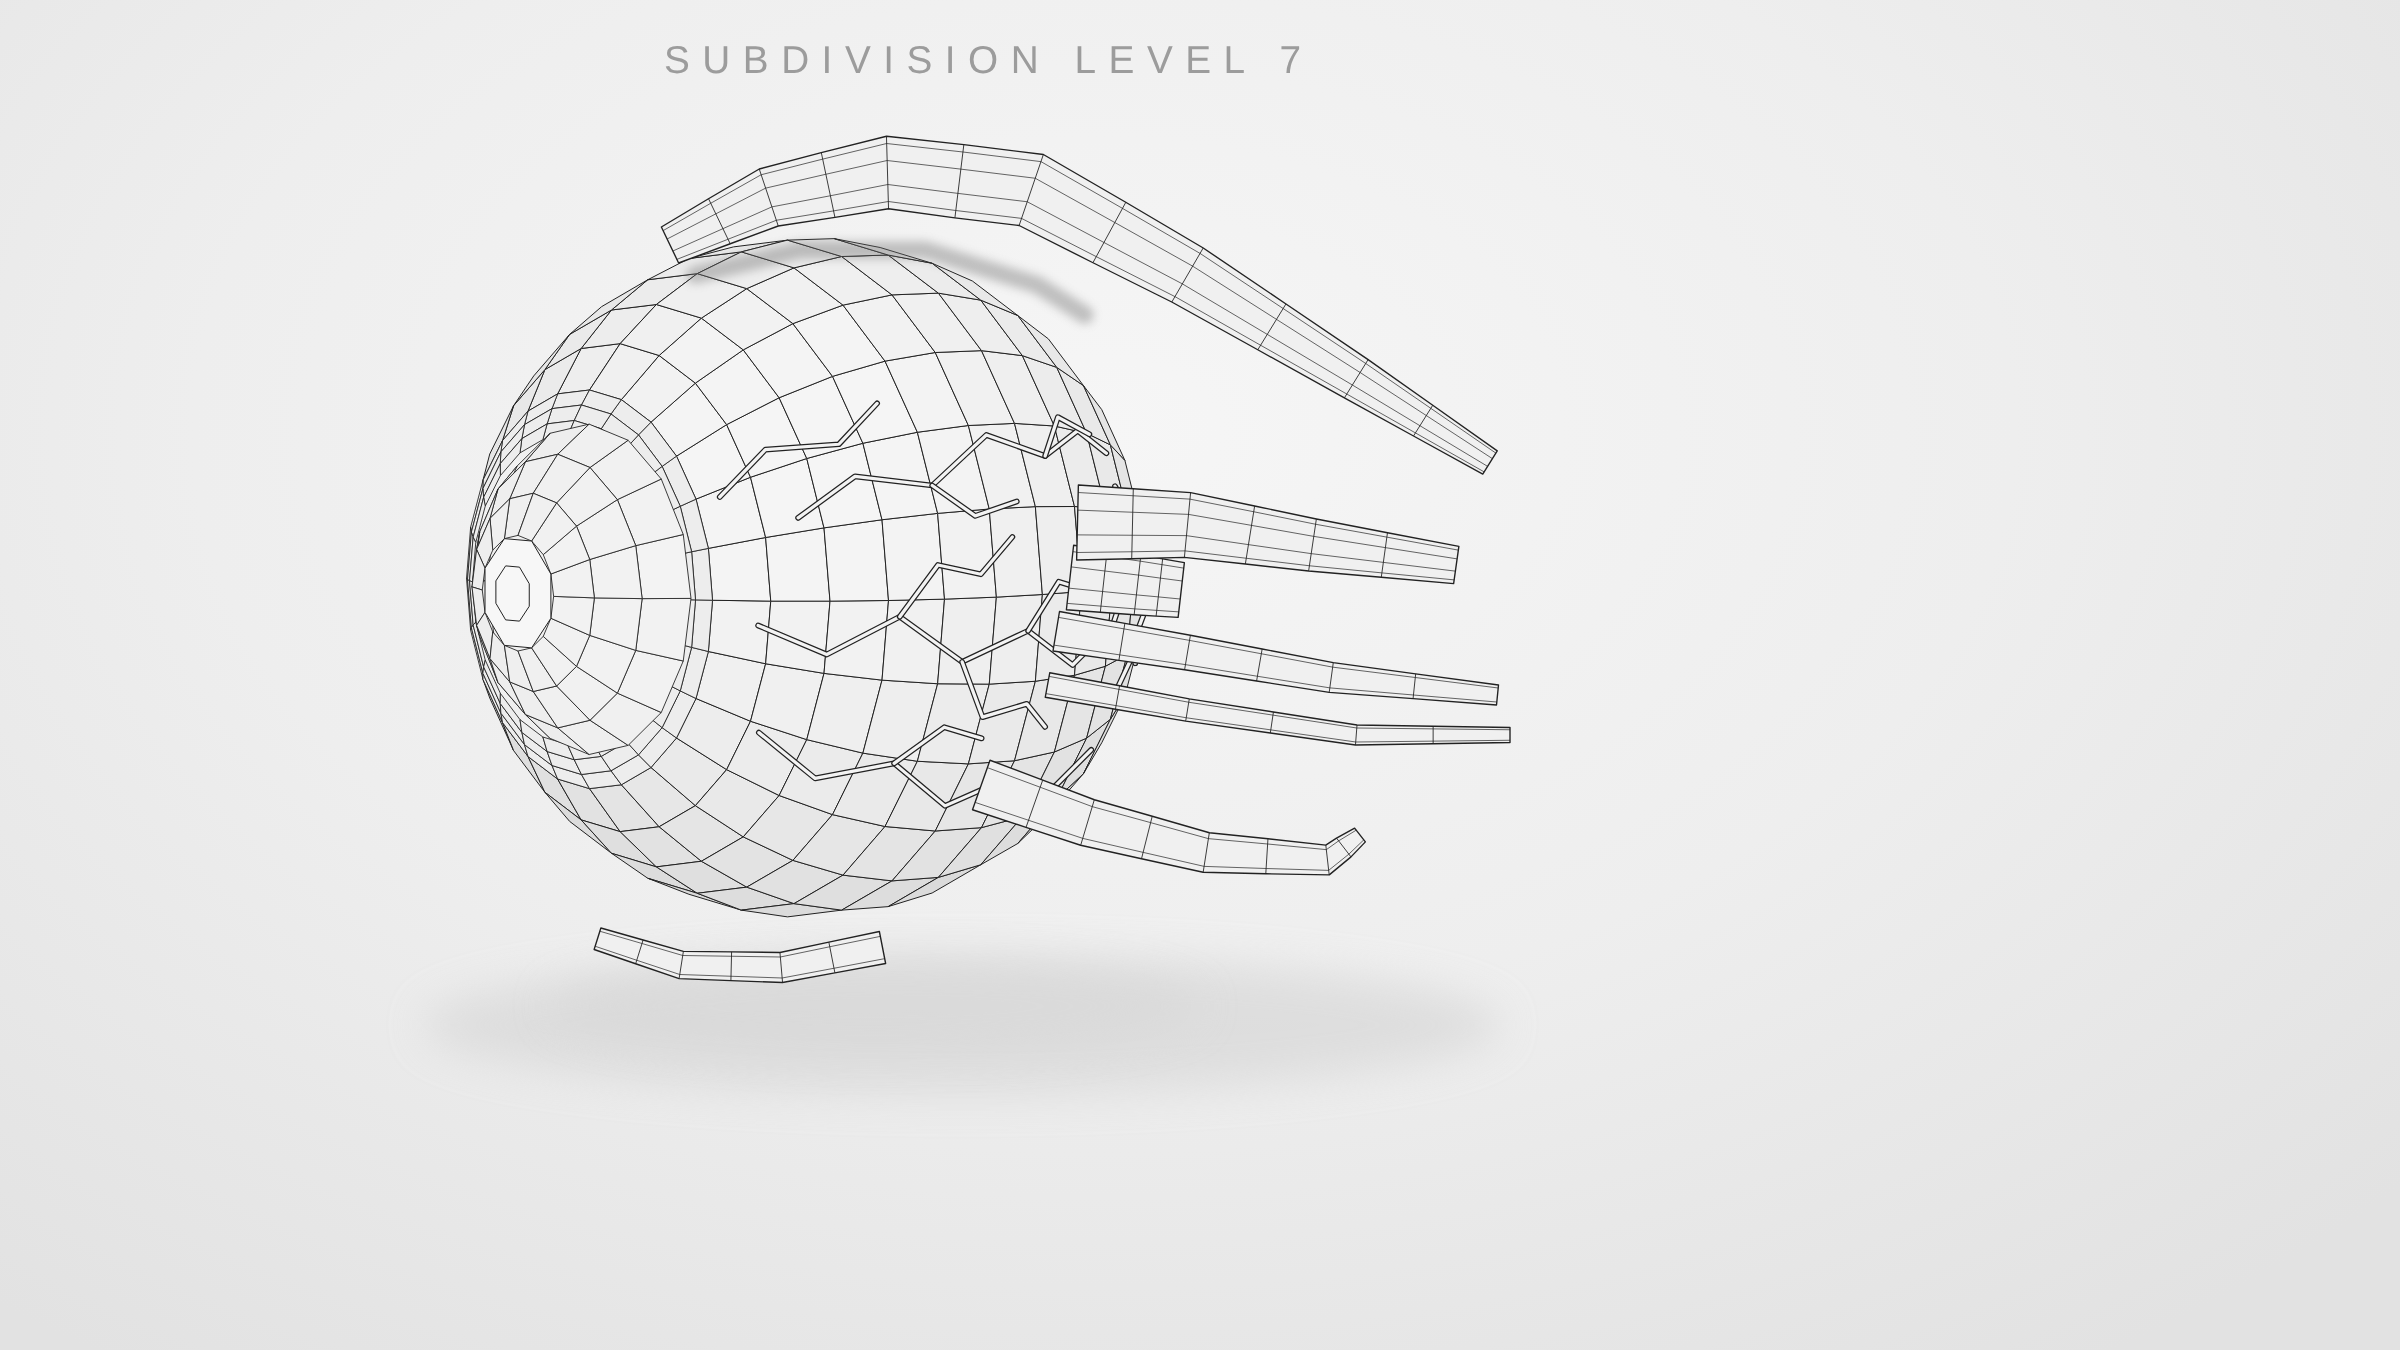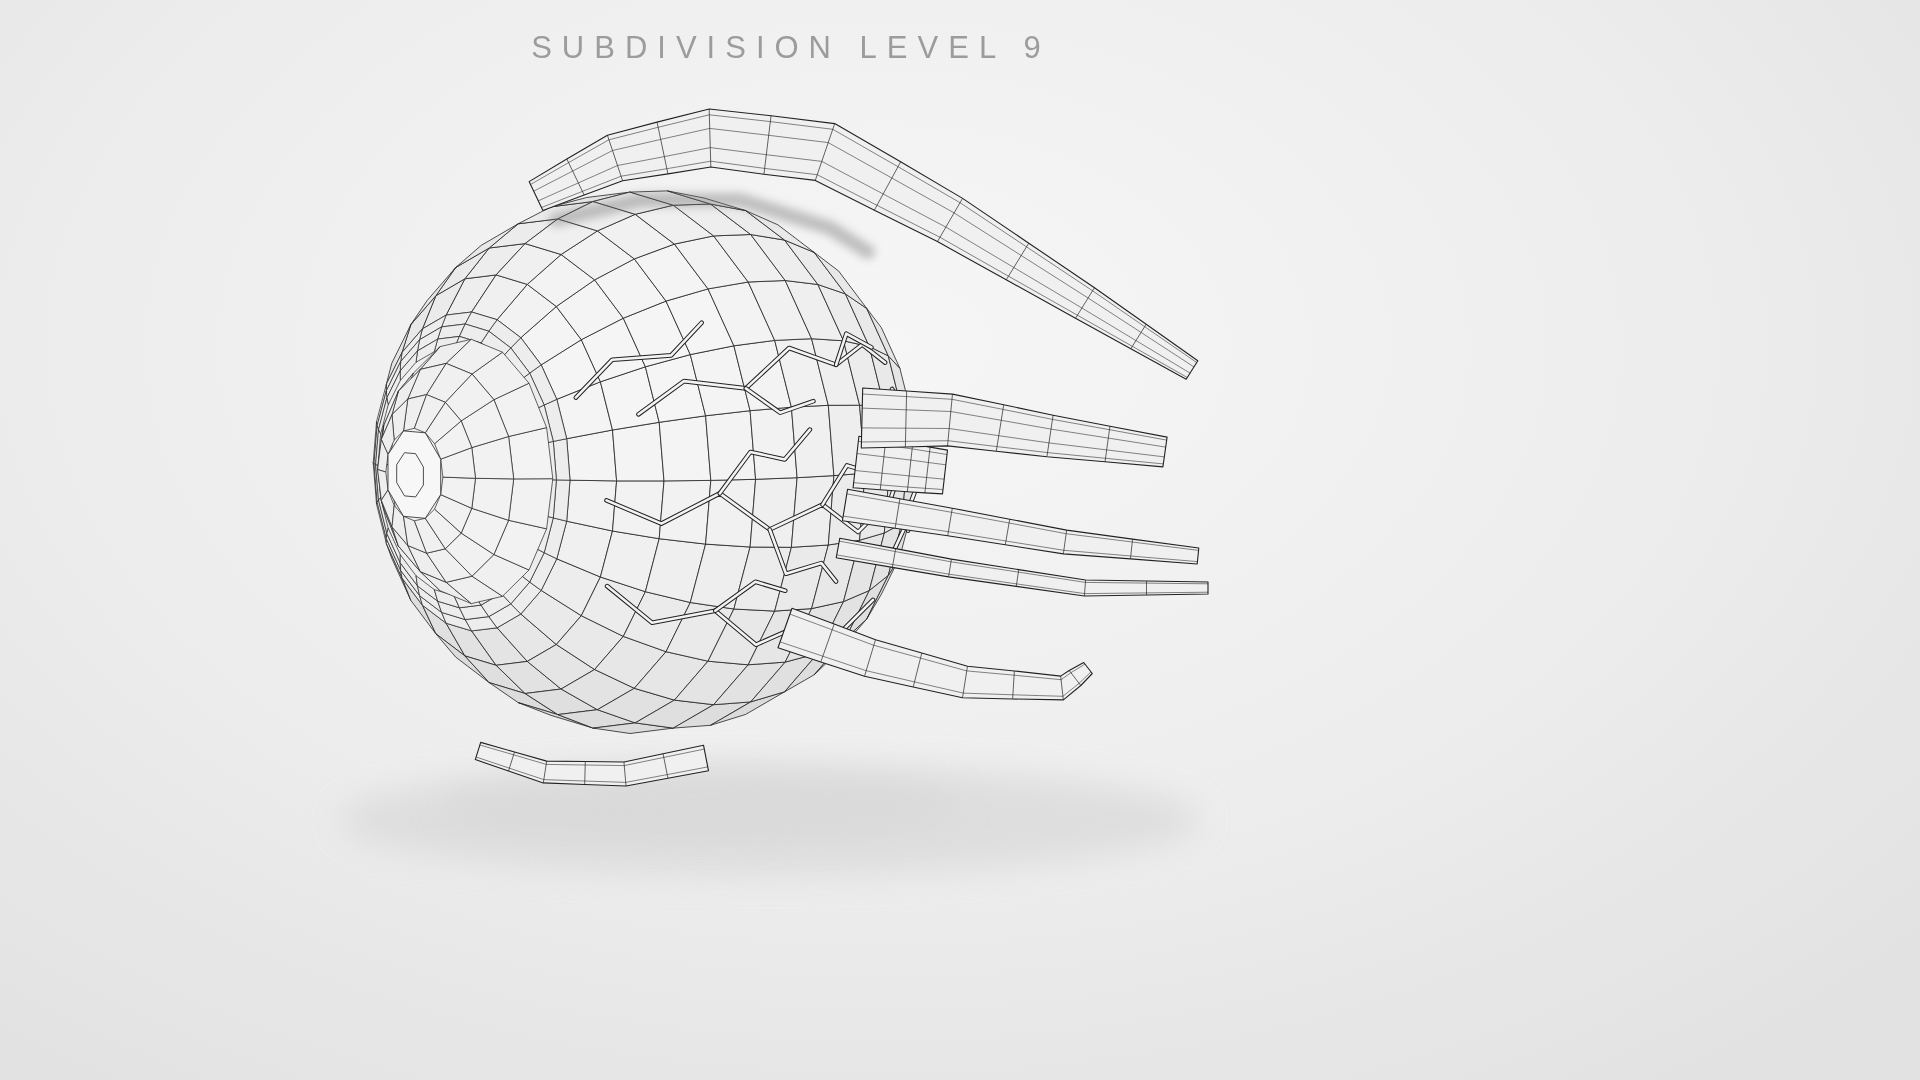--- a/index.html
+++ b/index.html
@@ -392,14 +392,14 @@
         <line x1="937.4446062069953" y1="241.61855884888215" x2="962.5553937930047" y2="198.38144115111785" stroke="#222222" stroke-width="0.7"></line>
         <line x1="1006.2394758241678" y1="279.8153104064741" x2="1028.7605241758322" y2="243.18468959352592" stroke="#222222" stroke-width="0.7"></line>
         <line x1="1075.5169126846217" y1="318.29938086881015" x2="1094.4830873153783" y2="287.70061913118985" stroke="#222222" stroke-width="0.7"></line>
         <line x1="1130.8046940057209" y1="348.7895185281772" x2="1146.1953059942791" y2="324.2104814718228" stroke="#222222" stroke-width="0.7"></line>
         <path d="M530.5,184.5L568.6,162.6L608.9,139.8L658.1,127.3L709.3,114.8L770.4,121.6L832.8,129.3L898.0,166.7L960.0,202.7L1026.5,246.8L1092.6,290.8L1144.7,326.7L1196.7,362.5" fill="none" stroke="#222222" stroke-width="0.55"></path>
         <path d="M533.7,191.2L572.6,171.1L612.5,150.5L660.7,139.4L709.7,128.4L768.7,135.3L828.2,142.6L891.8,178.0L954.1,212.9L1021.2,255.5L1088.1,298.0L1141.0,332.4L1193.9,366.9" fill="none" stroke="#222222" stroke-width="0.55"></path>
         <path d="M538.3,200.8L578.4,182.9L617.5,165.5L664.3,156.6L710.3,147.6L766.3,154.7L821.8,161.4L883.2,194.0L945.9,227.1L1013.8,267.5L1081.9,308.0L1136.0,340.6L1190.1,373.1" fill="none" stroke="#222222" stroke-width="0.55"></path>
         <path d="M541.5,207.5L582.4,191.4L621.1,176.2L666.9,168.7L710.7,161.2L764.6,168.4L817.2,174.7L877.0,205.3L940.0,237.3L1008.5,276.2L1077.4,315.2L1132.3,346.3L1187.3,377.5" fill="none" stroke="#222222" stroke-width="0.55"></path>
       </g>
     </svg>
-  <div class="render-title">SUBDIVISION LEVEL 9</div>
+  <div class="render-title">SUBDIVISION LEVEL 7</div>
 </div>
 
 </body></html>

